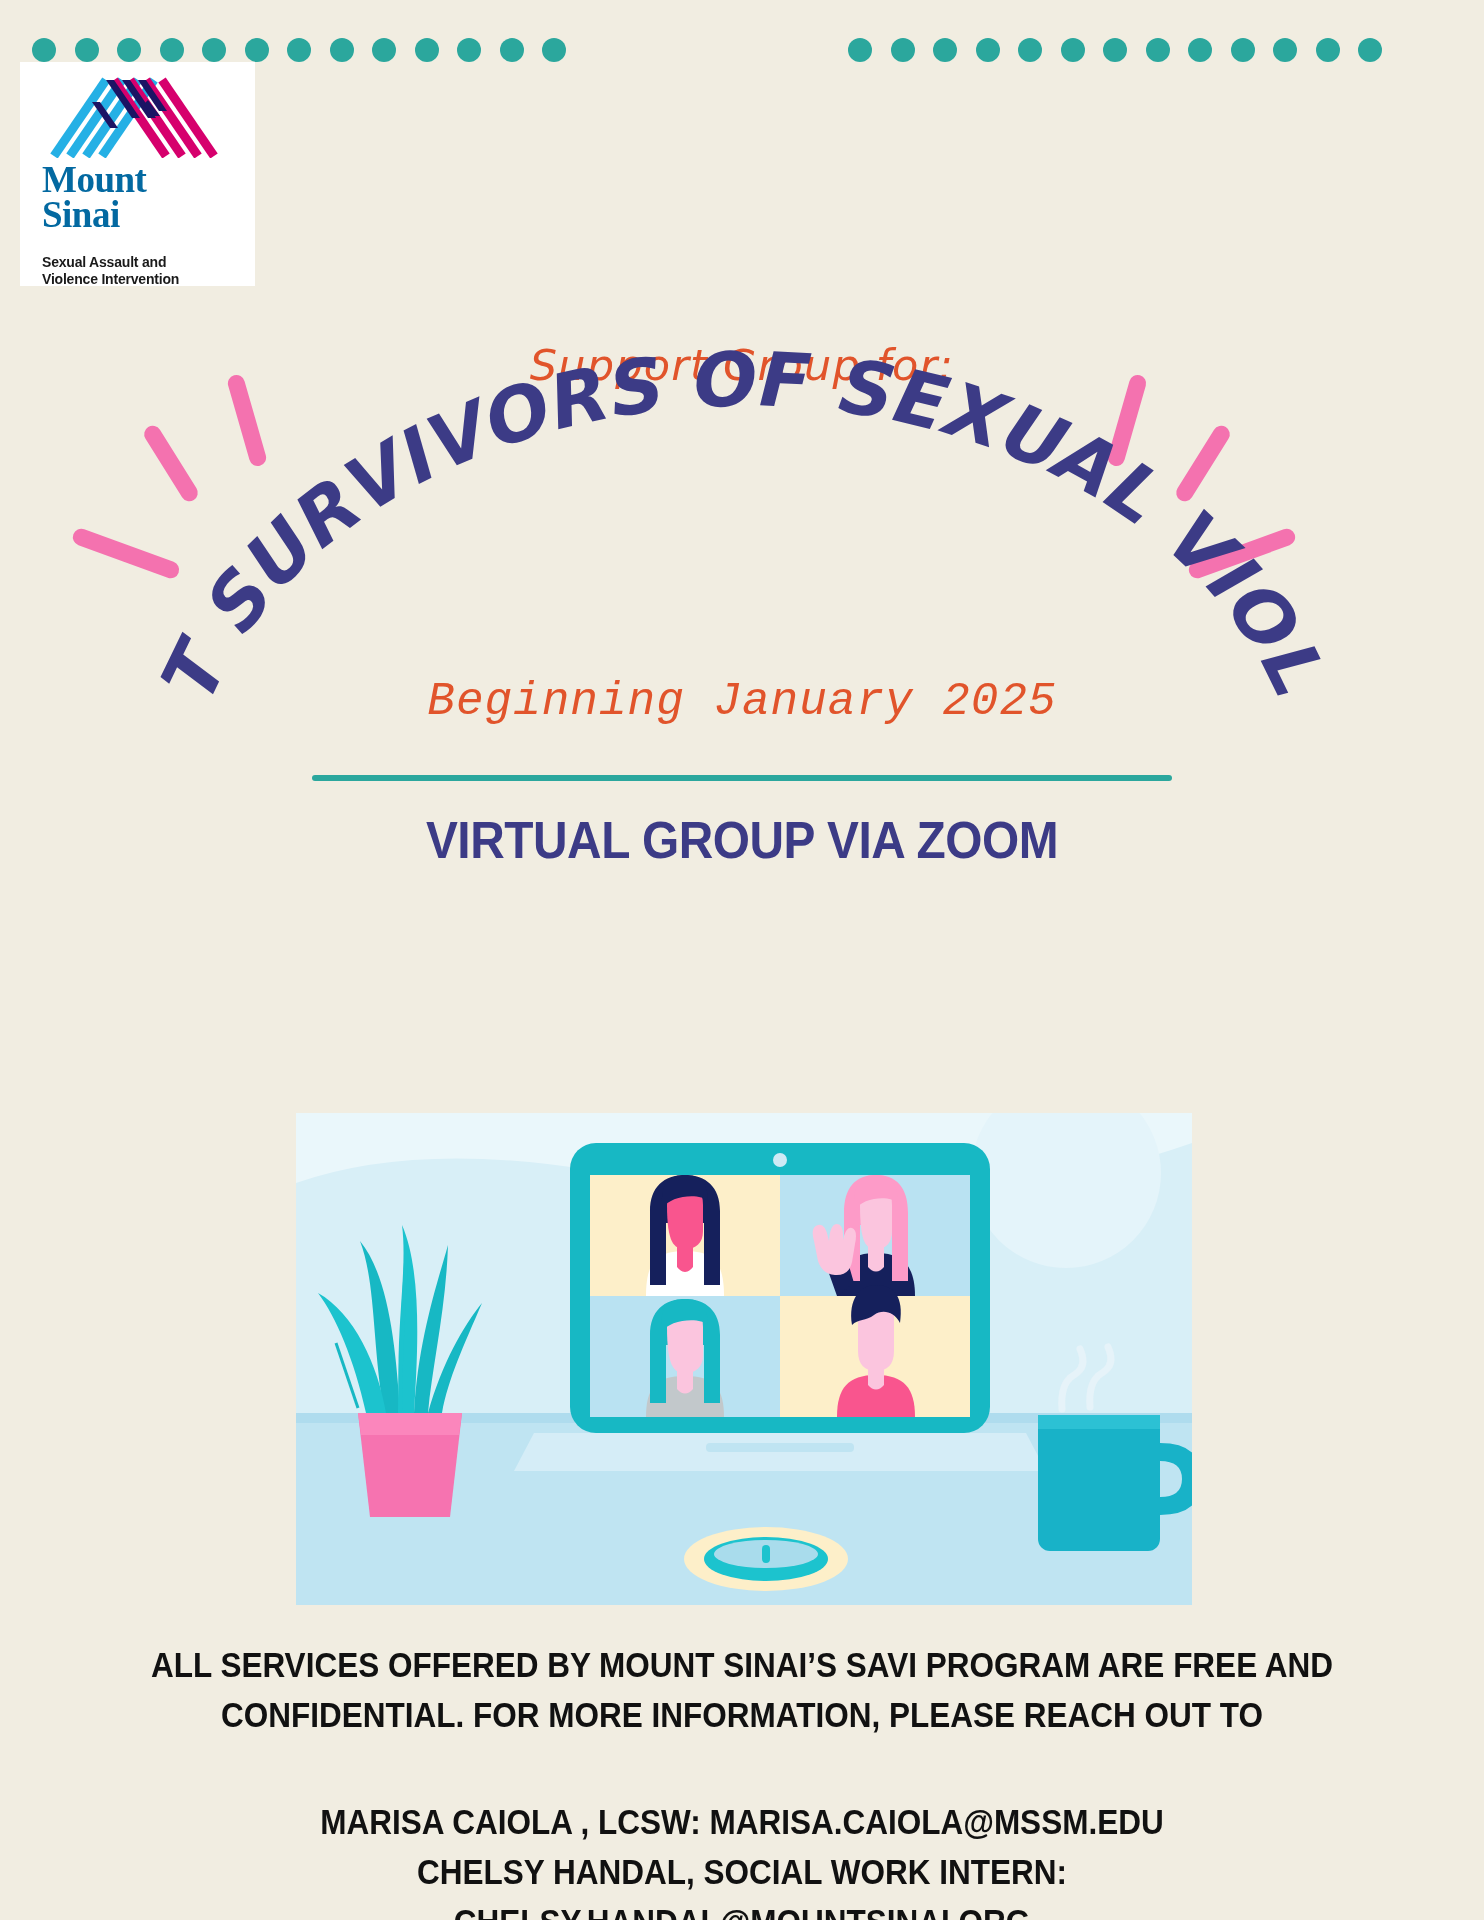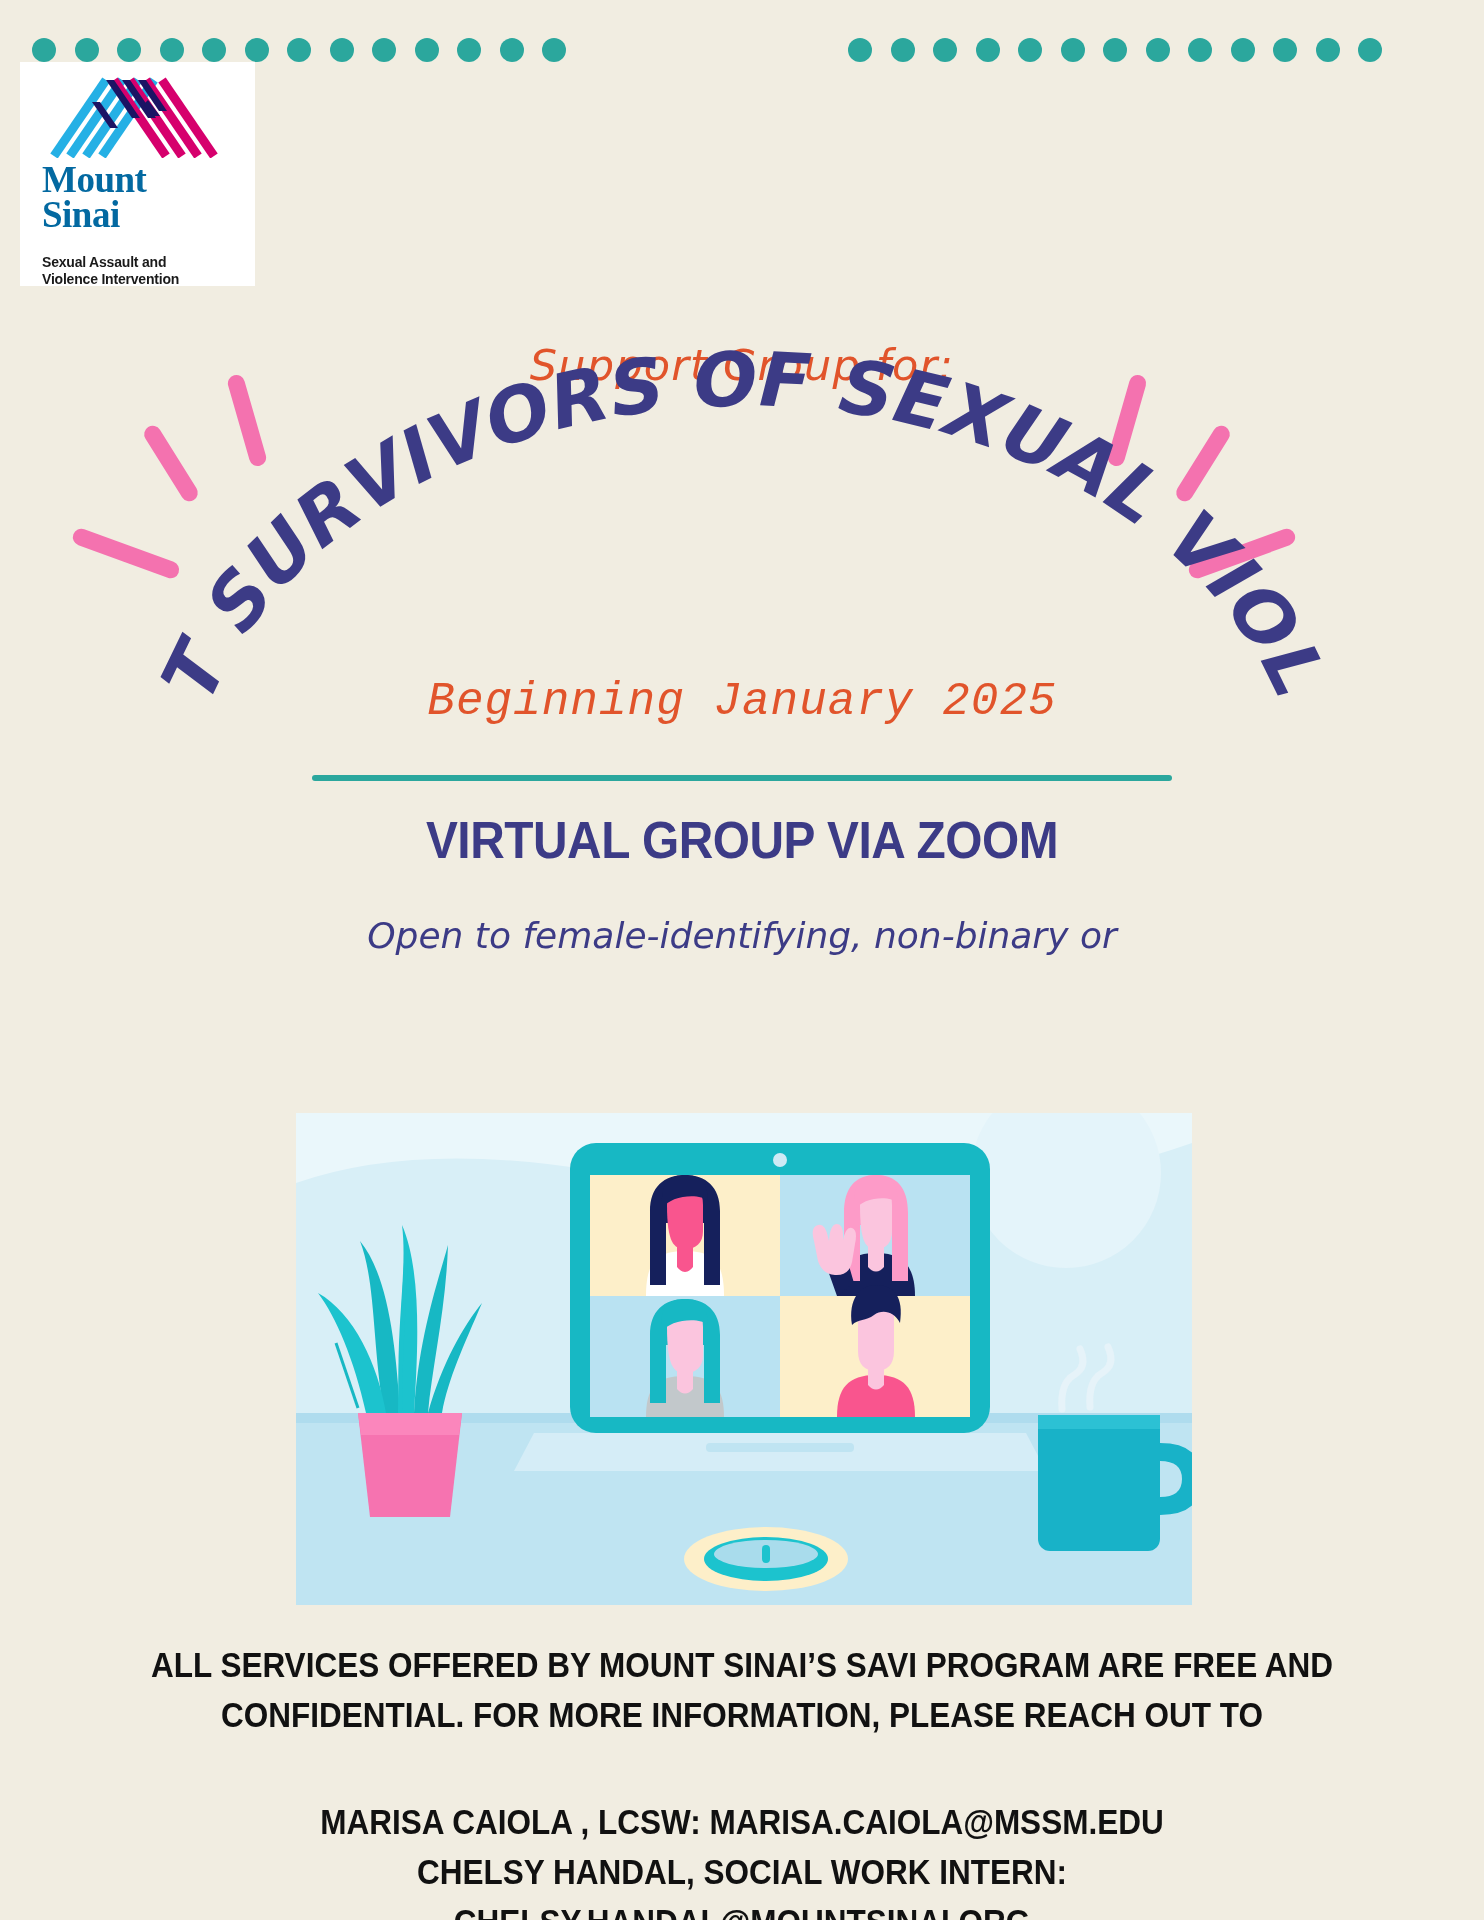--- a/index.html
+++ b/index.html
@@ -180,21 +180,20 @@
     </svg>
   </div>
 
   <div class="date-line">Beginning January 2025</div>
 
   <div class="divider"></div>
 
   <div class="subhead">VIRTUAL GROUP VIA ZOOM</div>
 
   <div class="body-copy">
-    <div>Open to female-identifying, non-binary or</div>
   </div>
 
   <div class="illo">
     <svg viewBox="0 0 896 492">
 
       <rect x="0" y="0" width="896" height="492" fill="#CFEAF5"></rect>
       <rect x="0" y="0" width="896" height="300" fill="#D8EFF7"></rect>
       <path d="M0 0 H896 V30 Q640 120 300 58 Q120 28 0 70 Z" fill="#EAF7FB"></path>
       <circle cx="770" cy="60" r="95" fill="#E4F4FA"></circle>
 

